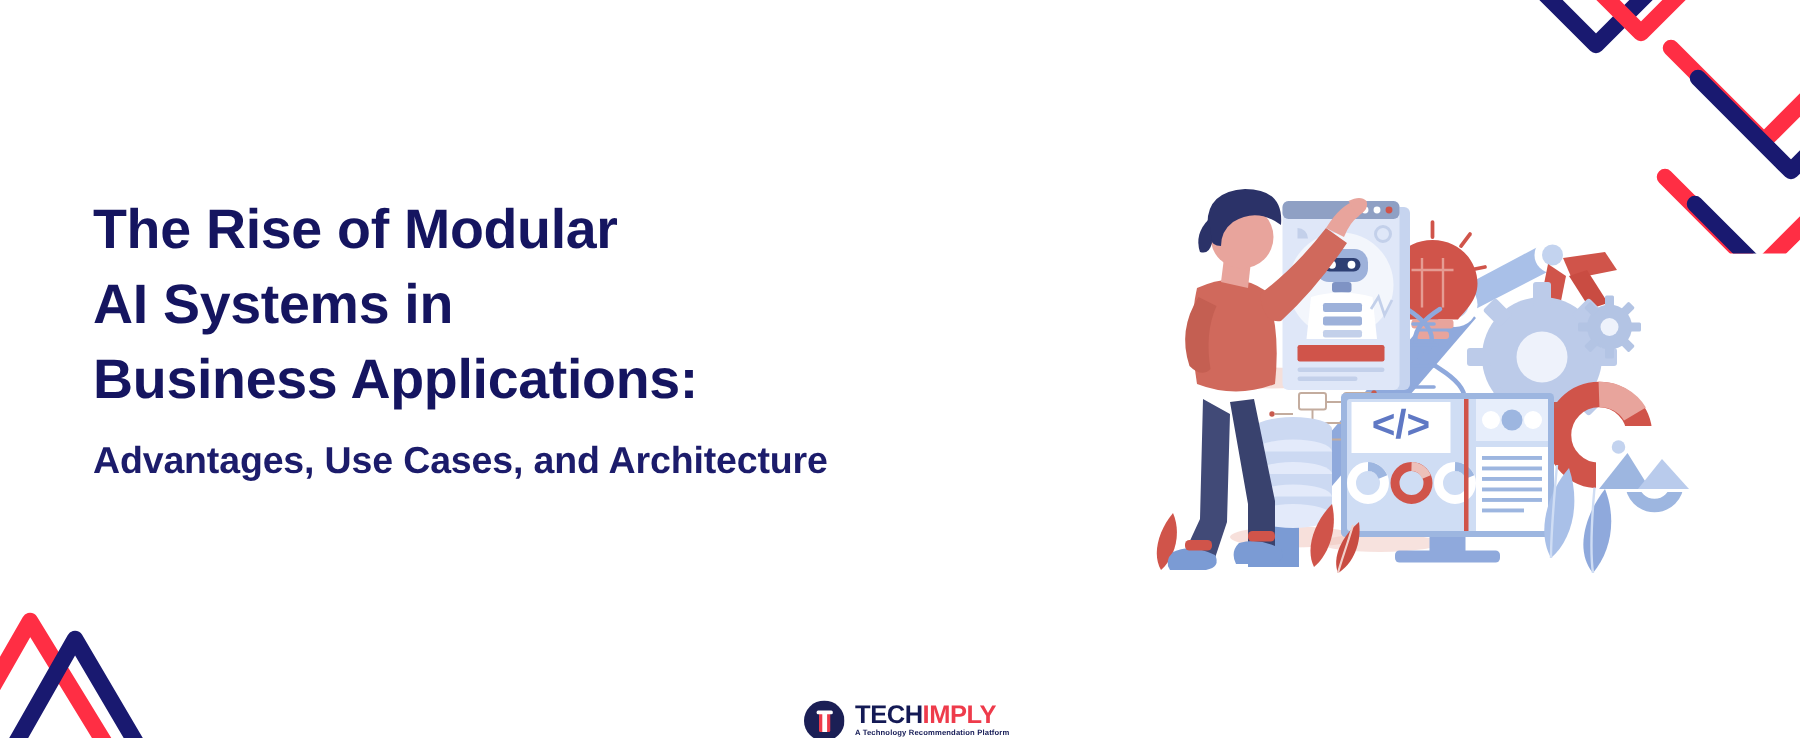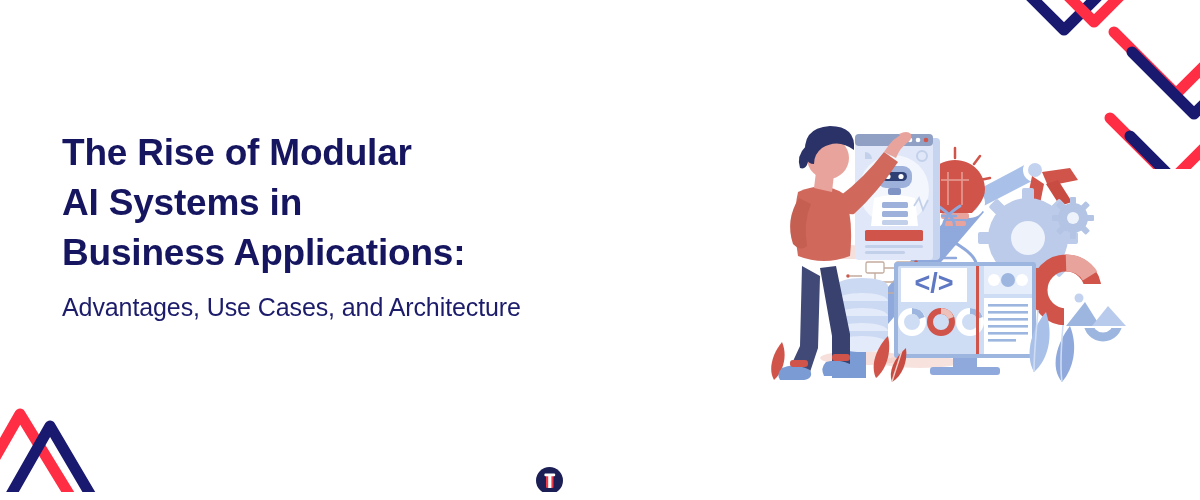--- a/index.html
+++ b/index.html
@@ -45,21 +45,21 @@
     line-height: 50px;
     font-weight: 700;
     color: #151560;
     letter-spacing: -0.2px;
     white-space: pre-line;
   }
   #subheadline {
     margin-top: 13px;
     font-size: 25px;
     line-height: 32px;
-    font-weight: 400;
+    font-weight: 700;
     color: #1c1c6b;
     letter-spacing: -0.1px;
   }
 
   
   #illustration {
     position: absolute;
     left: 770px;
     top: 110px;
     width: 372px;
@@ -361,15 +361,21 @@
     </g>
   </svg>
 
   <div id="logo-badge">
     <svg id="logo-mark" width="27" height="27" viewBox="0 0 27 27" xmlns="http://www.w3.org/2000/svg">
       <circle cx="13.5" cy="13.5" r="13.5" fill="#1b1f55"></circle>
       <rect x="10" y="7" width="7.5" height="14" rx="1" fill="#ee3b4b"></rect>
       <rect x="12.2" y="7" width="3.2" height="14" fill="#ffffff"></rect>
       <rect x="8.4" y="6.6" width="10.8" height="2.6" rx="1" fill="#ffffff"></rect>
     </svg>
+    <div class="logo-text-wrap">
+      <div id="logo-wordmark">
+        <span class="tech">TECH</span><span class="imply">IMPLY</span>
+      </div>
+      <div id="logo-tagline">A Technology Recommendation Platform</div>
+    </div>
   </div>
 
 </div>
 
 </body></html>

